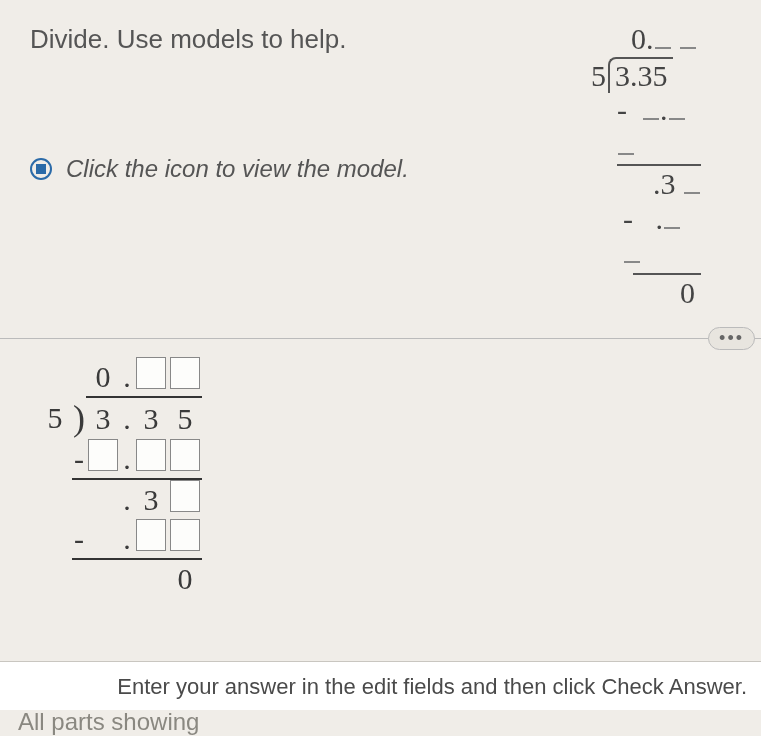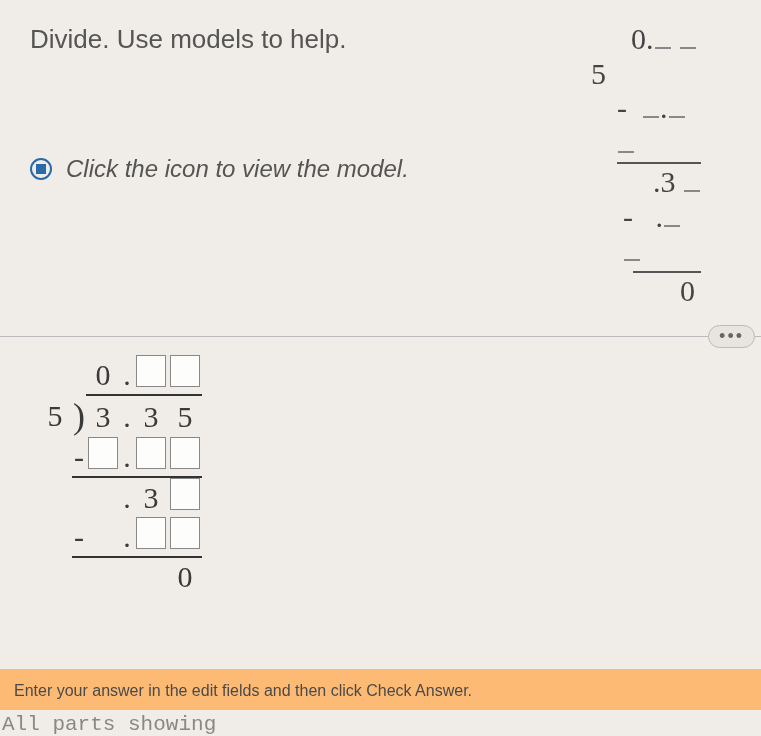--- a/index.html
+++ b/index.html
@@ -126,33 +126,33 @@
     display: inline-block;
   }
   .ld-top { border-top: 2px solid #333; }
   .underline { border-bottom: 2px solid #333; }
 
   .footer-bar {
     position: absolute;
     bottom: 26px;
     left: 0;
     right: 0;
-    background: #fdba74;
+    background: #ffffff;
     border-top: 1px solid #c9c6c0;
     padding: 12px 14px 10px 14px;
-    font-size: 16px;
+    font-size: 22px;
     color: #4a4a4a;
+    text-align: right;
   }
   .cutoff {
     position: absolute;
     bottom: 0;
-    left: 2px;
-    font-size: 21px;
+    left: 18px;
+    font-size: 24px;
     color: #8a8881;
-    font-family: Liberation Mono, monospace;
   }
 </style>
 </head>
 <body>
 
 <div class="page">
   <div class="top-row">
     <div>
       <div class="instruction">Divide. Use models to help.</div>
       <div class="model-link">
@@ -163,20 +163,21 @@
       </div>
     </div>
 
     <div class="ref-division">
       <div style="width:110px;">
         <div class="quot-line">
           <span>0.</span><span class="blank"></span> <span class="blank"></span>
         </div>
         <div class="divisor-row">
           <span style="padding-right:2px;">5</span>
+          <span class="dividend-box">3.35</span>
         </div>
         <div style="padding-left:26px;">- &nbsp;<span class="blank"></span>.<span class="blank"></span> <span class="blank"></span></div>
         <div class="divline" style="margin-left:26px;"></div>
         <div style="text-align:right;"><span>.3</span> <span class="blank"></span></div>
         <div style="padding-left:32px;">- &nbsp;&nbsp;.<span class="blank"></span> <span class="blank"></span></div>
         <div class="divline" style="margin-left:42px;"></div>
         <div style="text-align:right; padding-right:6px;">0</div>
       </div>
     </div>
   </div>

